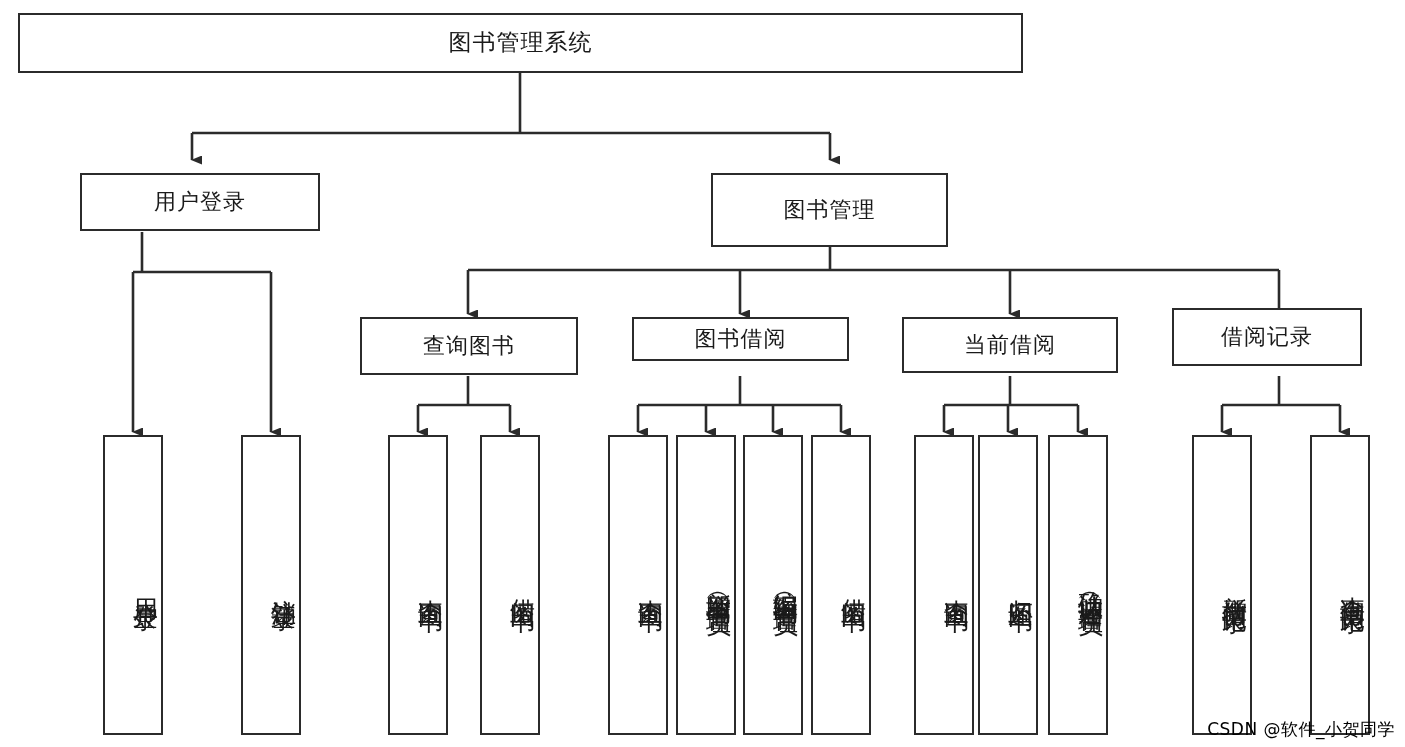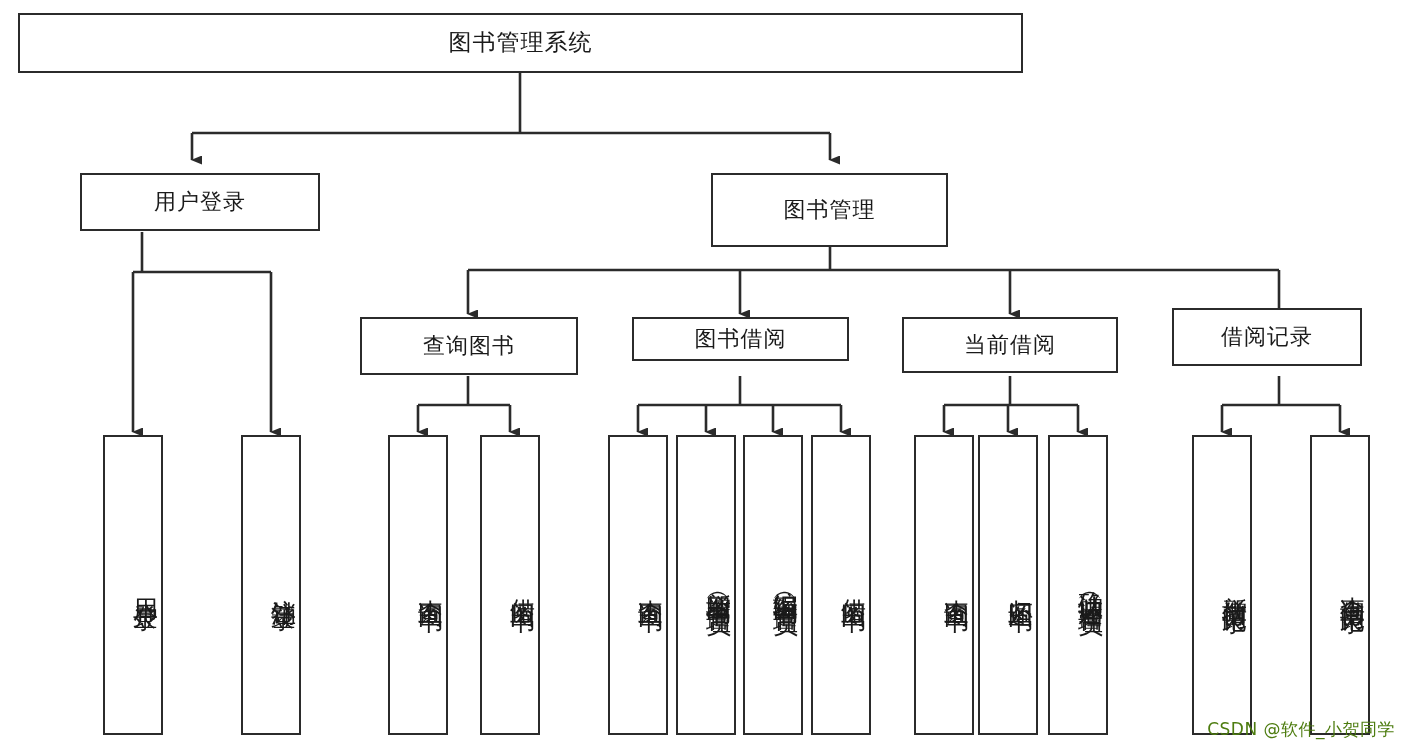--- a/index.html
+++ b/index.html
@@ -57,21 +57,21 @@
     display: block;
   }
   .node.root {
     font-size: 23px;
   }
   #watermark {
     position: absolute;
     right: 10px;
     bottom: 6px;
     font-size: 17px;
-    color: #4d7c0f;
+    color: #000000;
     letter-spacing: 0.5px;
     white-space: nowrap;
     user-select: none;
   }
 </style>
 </head>
 <body>
 
 <div id="canvas">
 

